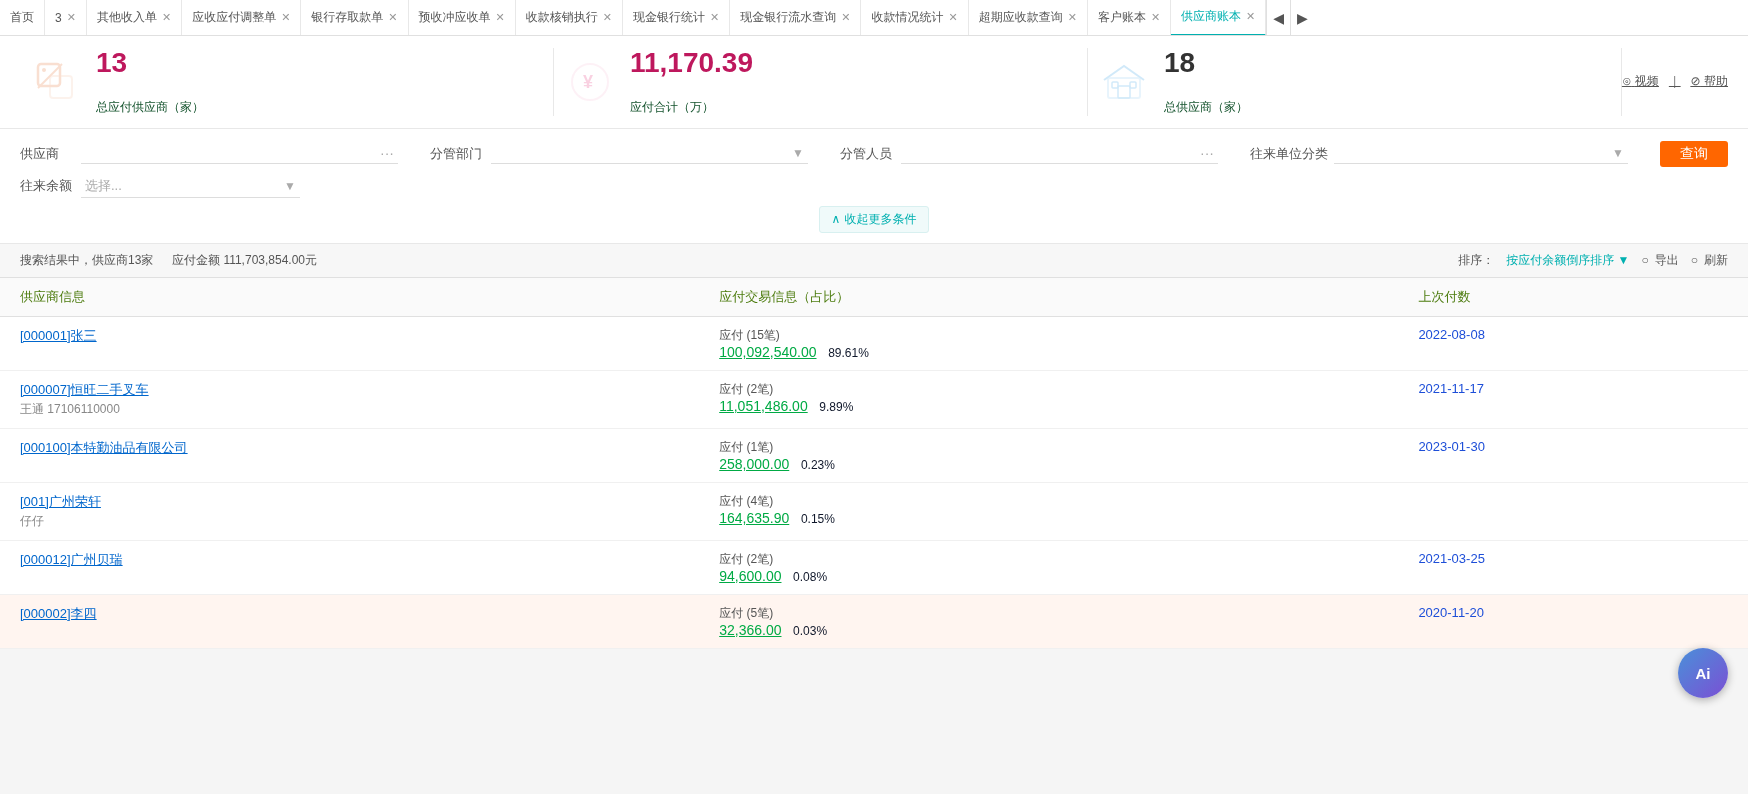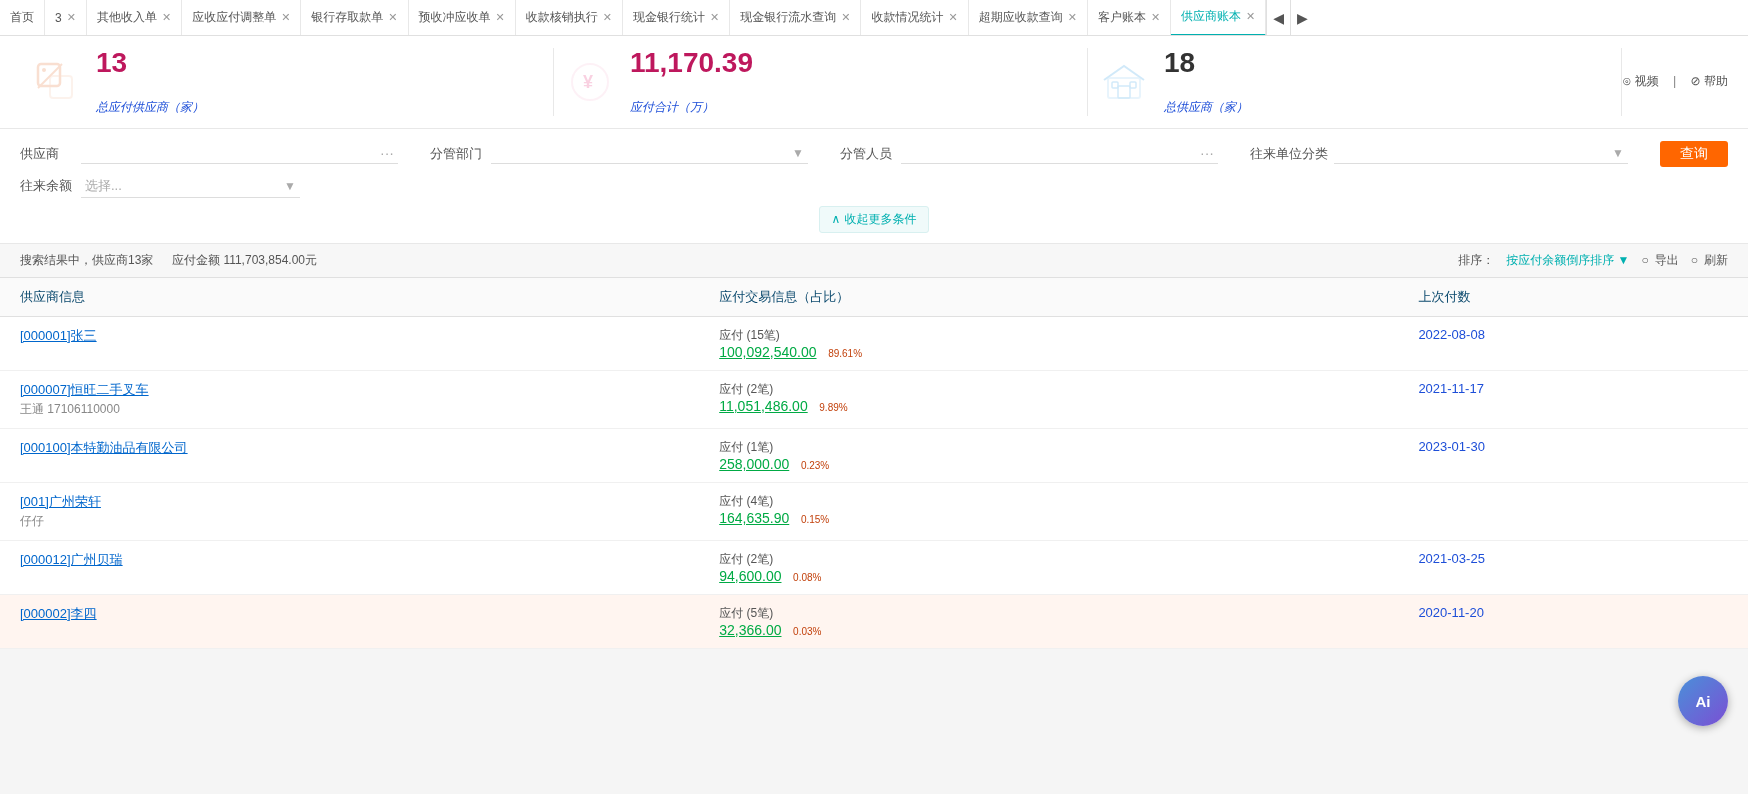--- a/index.html
+++ b/index.html
@@ -75,33 +75,32 @@
     .summary-icon.pink { color: #e84a8a; }
     .summary-icon.blue { color: #4aaae8; }
     .summary-text .big-num {
       font-size: 28px;
       font-weight: bold;
       color: #be185d;
       line-height: 1.1;
     }
     .summary-text .label {
       font-size: 12px;
-      color: #1d4ed8;
+      color: #14532d;
       margin-top: 20px;
-      font-style: italic;
     }
     .top-right-links {
       margin-left: auto;
       display: flex;
       align-items: center;
       gap: 10px;
       font-size: 12px;
       color: #555;
     }
-    .top-right-links span { cursor: pointer; color: #555; }
+    .top-right-links span { cursor: pointer; color: #555; text-decoration: underline; }
 
     
     .filter-area {
       background: #fff;
       padding: 12px 20px 10px;
       border-bottom: 1px solid #e8e8e8;
     }
     .filter-row {
       display: flex;
       align-items: center;
@@ -182,41 +181,41 @@
     }
     .data-table thead tr {
       background: #fafafa;
       border-bottom: 1px solid #e8e8e8;
     }
     .data-table th {
       padding: 10px 20px;
       text-align: left;
       font-size: 13px;
       font-weight: 500;
-      color: #0c4a6e;
+      color: #4d7c0f;
       border-bottom: 1px solid #e0e0e0;
     }
     .data-table td {
       padding: 10px 20px;
       font-size: 13px;
       color: #333;
       border-bottom: 1px solid #f0f0f0;
       vertical-align: top;
     }
     .data-table tr.highlighted td { background: #fff5f0; }
     .supplier-link {
       color: #0066cc;
       text-decoration: underline;
       cursor: pointer;
       font-size: 13px;
     }
     .sub-info { font-size: 12px; color: #888; margin-top: 2px; }
     .amount-label { font-size: 12px; color: #555; }
     .amount-value { color: #00aa44; font-size: 14px; font-weight: 500; cursor: pointer; text-decoration: underline; }
-    .pct { color: #c2410c; font-size: 10px; margin-left: 8px; }
+    .pct { color: #0f172a; font-size: 12px; margin-left: 8px; }
     .date-val { color: #1d4ed8; font-size: 13px; }
 
     
     .table-wrapper {
       overflow-x: auto;
       overflow-y: auto;
       max-height: calc(100vh - 300px);
     }
     ::-webkit-scrollbar { width: 6px; height: 6px; }
     ::-webkit-scrollbar-thumb { background: #ccc; border-radius: 3px; }
@@ -492,15 +491,15 @@
       <div class="amount-label">应付 (5笔)</div>
       <span class="amount-value">32,366.00</span>
       <span class="pct">0.03%</span>
     </td>
           <td><span class="date-val">2020-11-20</span></td>
         </tr>
       </tbody>
   </table>
 </div>
 
-<div style="position:fixed;bottom:68px;right:20px;width:50px;height:50px;background:linear-gradient(135deg,#4a90d9,#7b4fd4);border-radius:50%;display:flex;align-items:center;justify-content:center;cursor:pointer;box-shadow:0 2px 8px rgba(0,0,0,0.3);">
+<div style="position:fixed;bottom:96px;right:20px;width:50px;height:50px;background:linear-gradient(135deg,#4a90d9,#7b4fd4);border-radius:50%;display:flex;align-items:center;justify-content:center;cursor:pointer;box-shadow:0 2px 8px rgba(0,0,0,0.3);">
   <span style="color:white;font-weight:bold;font-size:15px;">Ai</span>
 </div>
 
 </body></html>

